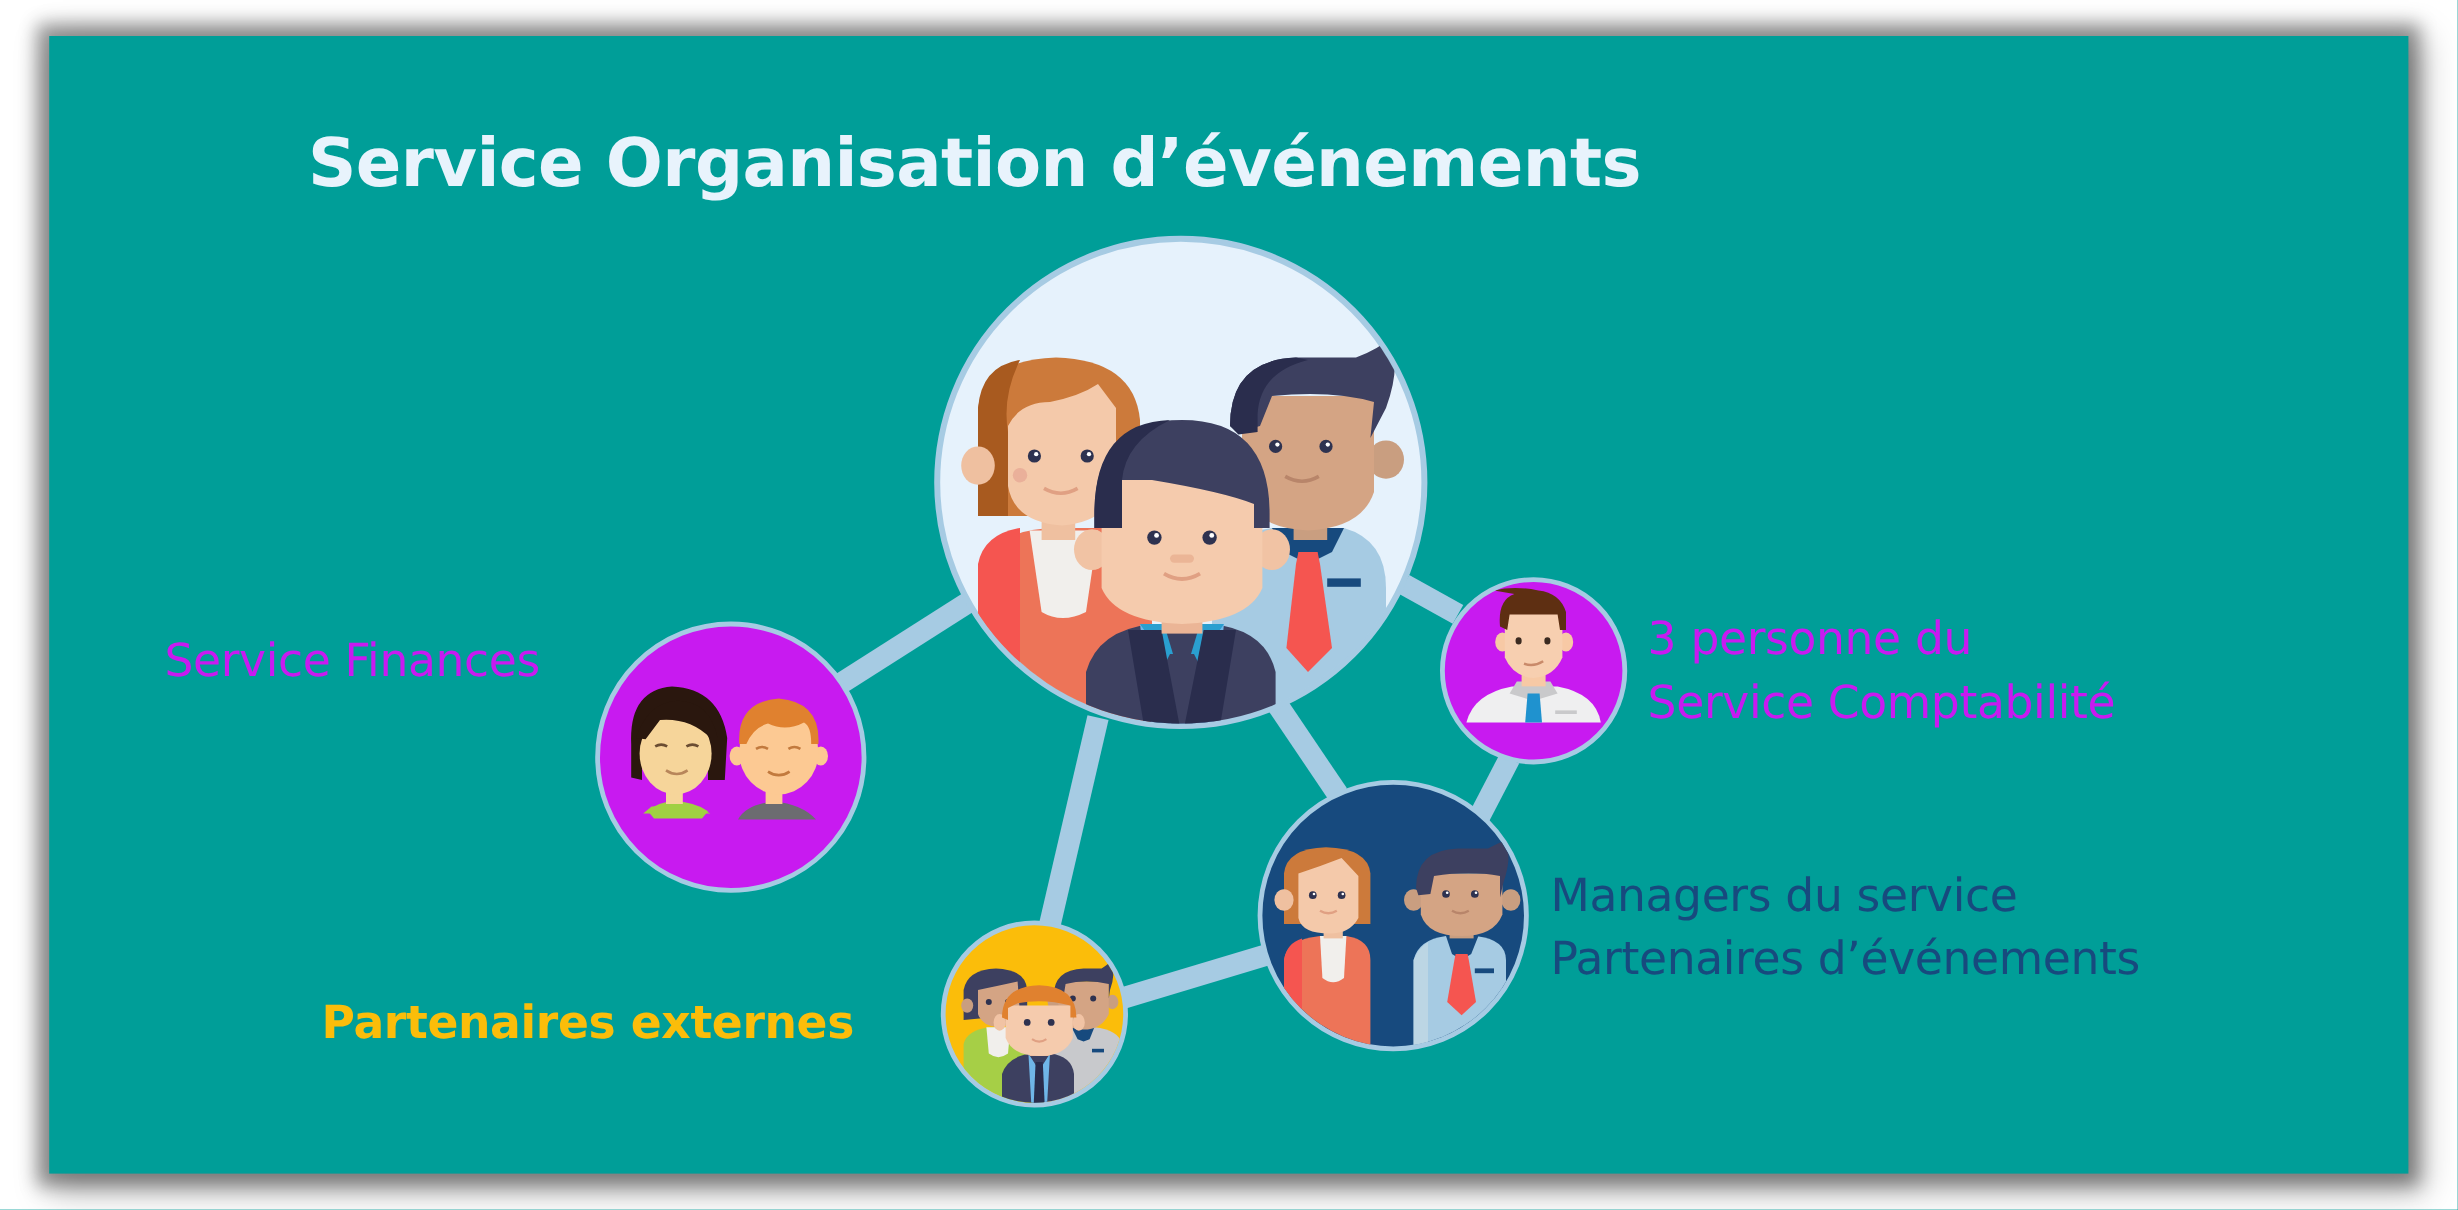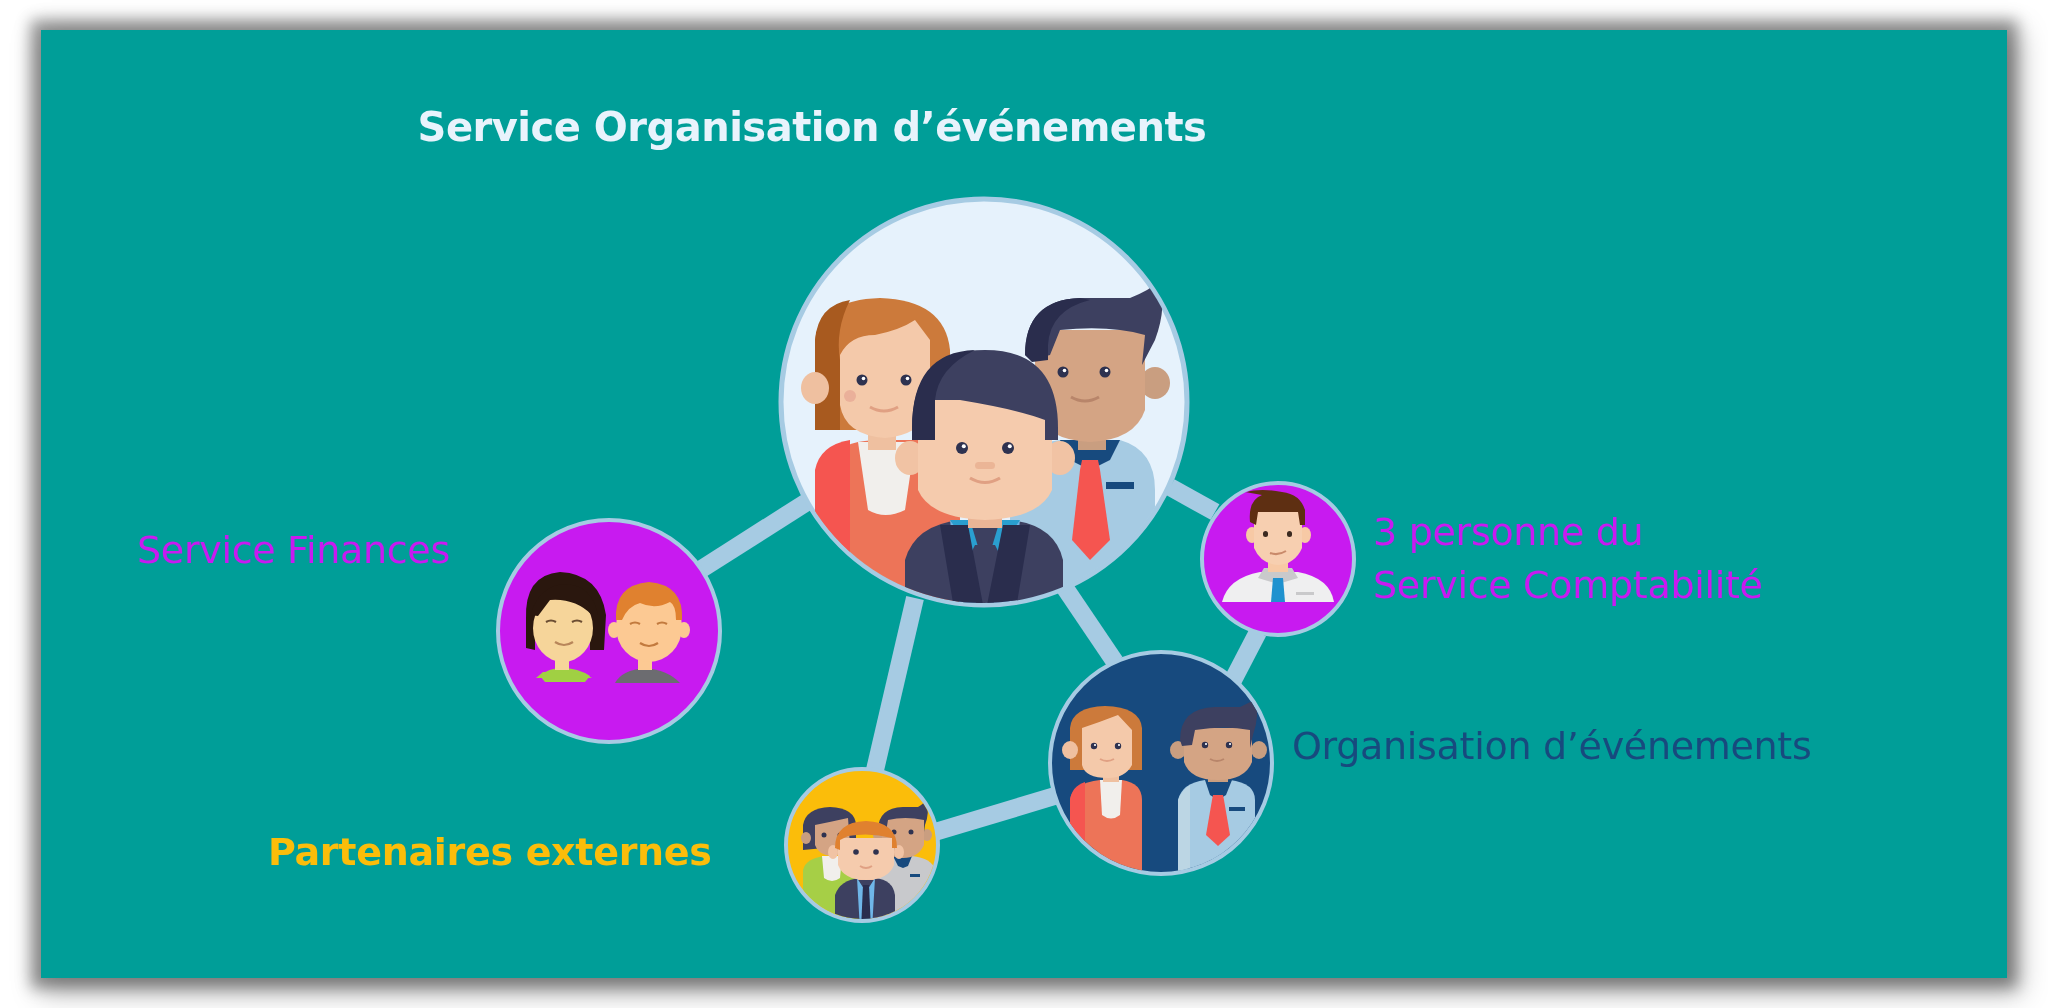--- a/index.html
+++ b/index.html
@@ -9,21 +9,21 @@
       font-family: "DejaVu Sans", "Liberation Sans", sans-serif;
     }
     .slide {
       position: absolute; left: 41px; top: 30px; width: 1966px; height: 948px;
       background: #009e98;
       box-shadow: 0 0 14px 10px rgba(0,0,0,0.38), 6px 8px 26px 8px rgba(0,0,0,0.25);
     }
     .diagram-svg { position: absolute; left: 0; top: 0; width: 2048px; height: 1008px; }
     .title {
       position: absolute; left: 0; width: 1624px; top: 104px; text-align: center;
-      font-size: 40px; font-weight: bold; color: #e8f3fc; letter-spacing: -0.5px;
+      font-size: 56px; font-weight: bold; color: #e8f3fc; letter-spacing: -0.5px;
     }
     .label { position: absolute; font-size: 38px; line-height: 53px; white-space: nowrap; letter-spacing: -0.3px; }
     .label.finance { left: 137px; top: 524px; }
     .label.accounting { left: 1373px; top: 506px; }
     .label.managers { left: 1292px; top: 720px; }
     .label.partners { left: 268px; top: 826px; font-weight: bold; }
     .label span { display: block; }
   </style>
 </head>
 <body>
@@ -235,18 +235,19 @@
 <div class="label finance" style="color:#c81af0;">
   <span>Service Finances</span>
 </div>
 
 <div class="label accounting" style="color:#c81af0;">
   <span>3 personne du</span>
   <span>Service Comptabilité</span>
 </div>
 
 <div class="label managers" style="color:#174a7e;">
-  <span>Organisation d’événements</span>
+  <span>Managers du service</span>
+  <span>Partenaires d’événements</span>
 </div>
 
 <div class="label partners" style="color:#fbbd0a;">
   <span>Partenaires externes</span>
 </div>
 
 </body></html>

